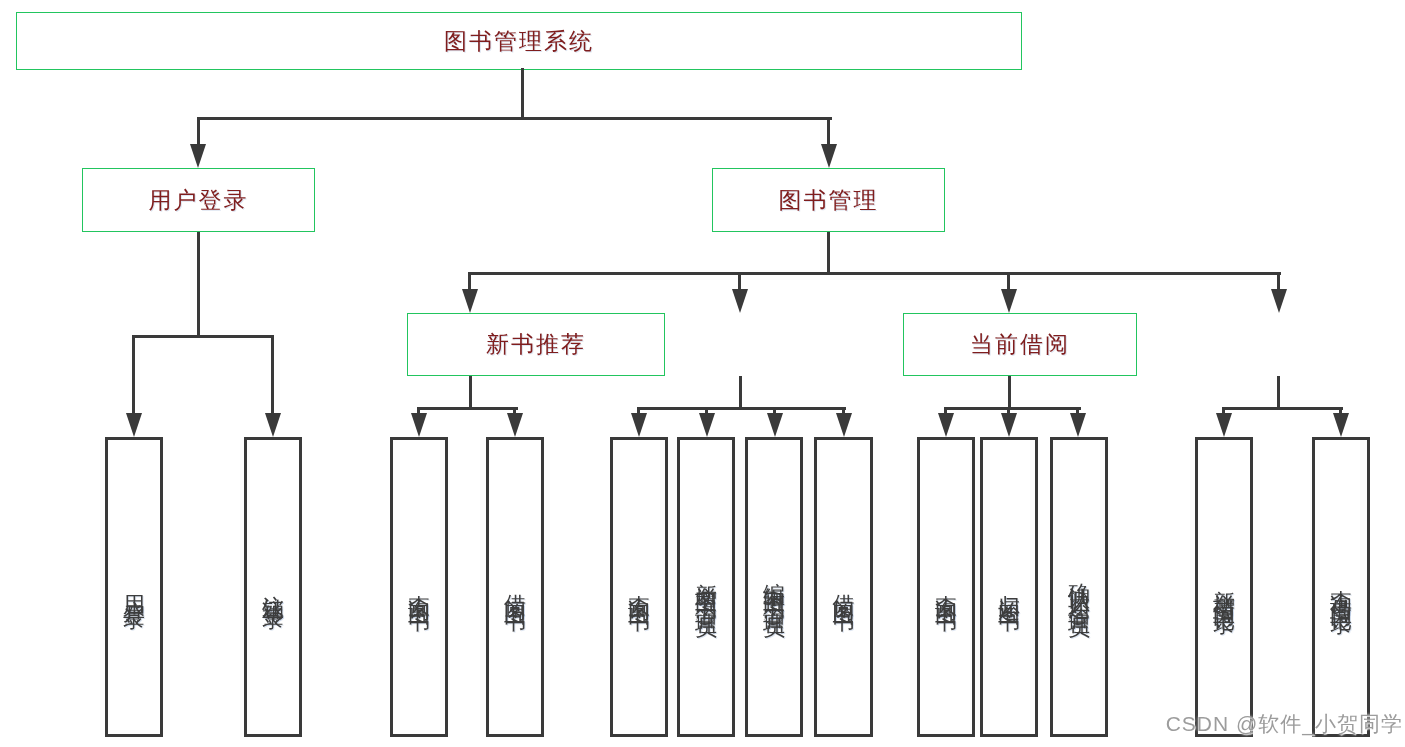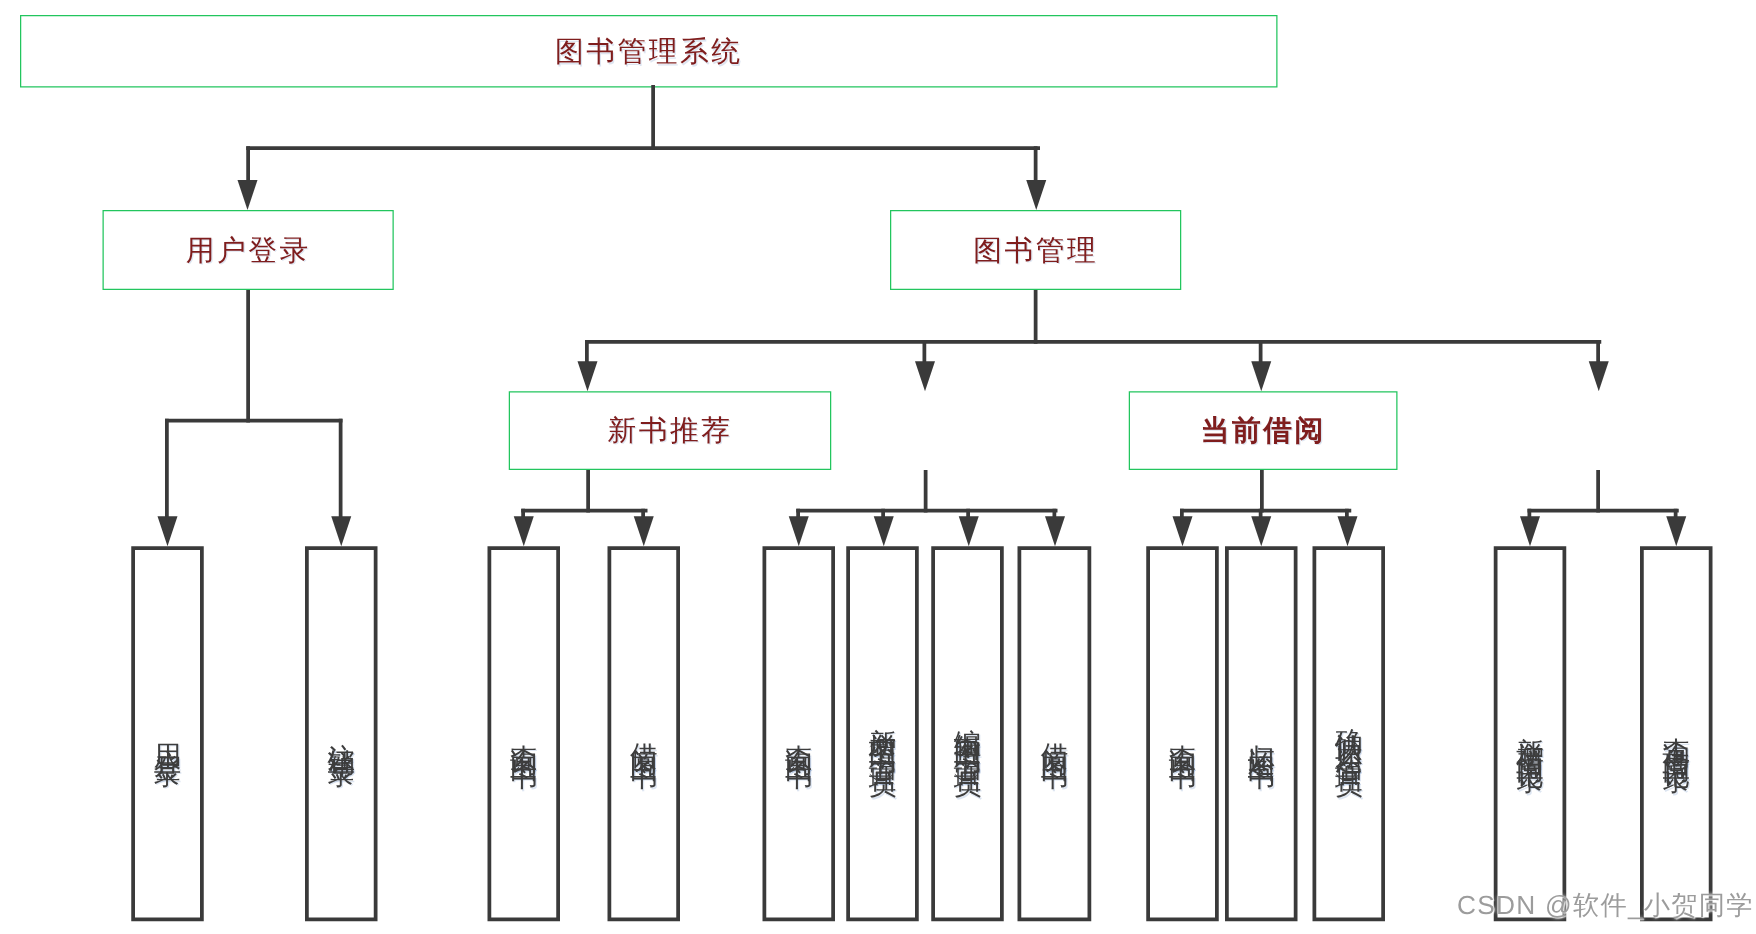--- a/index.html
+++ b/index.html
@@ -74,21 +74,21 @@
   <div class="vline" style="left:738px;top:272px;height:20px;"></div>
   <div class="arrow" style="left:732px;top:289px;"></div>
   <div class="vline" style="left:1007px;top:272px;height:20px;"></div>
   <div class="arrow" style="left:1001px;top:289px;"></div>
   <div class="vline" style="left:1277px;top:272px;height:20px;"></div>
   <div class="arrow" style="left:1271px;top:289px;"></div>
 
   <div class="node" style="left:363px;top:313px;width:258px;height:63px;margin-left:44px;">
     <span>新书推荐</span>
   </div>
-  <div class="node" style="left:903px;top:313px;width:215px;height:63px;font-weight:bold;">
+  <div class="node" style="left:903px;top:313px;width:234px;height:63px;">
     <span>当前借阅</span>
   </div>
 
   <div class="vline" style="left:469px;top:376px;height:34px;"></div>
   <div class="hline" style="left:417px;top:407px;width:101px;"></div>
   <div class="vline" style="left:417px;top:407px;height:10px;"></div>
   <div class="arrow" style="left:411px;top:413px;"></div>
   <div class="vline" style="left:513px;top:407px;height:10px;"></div>
   <div class="arrow" style="left:507px;top:413px;"></div>
 

